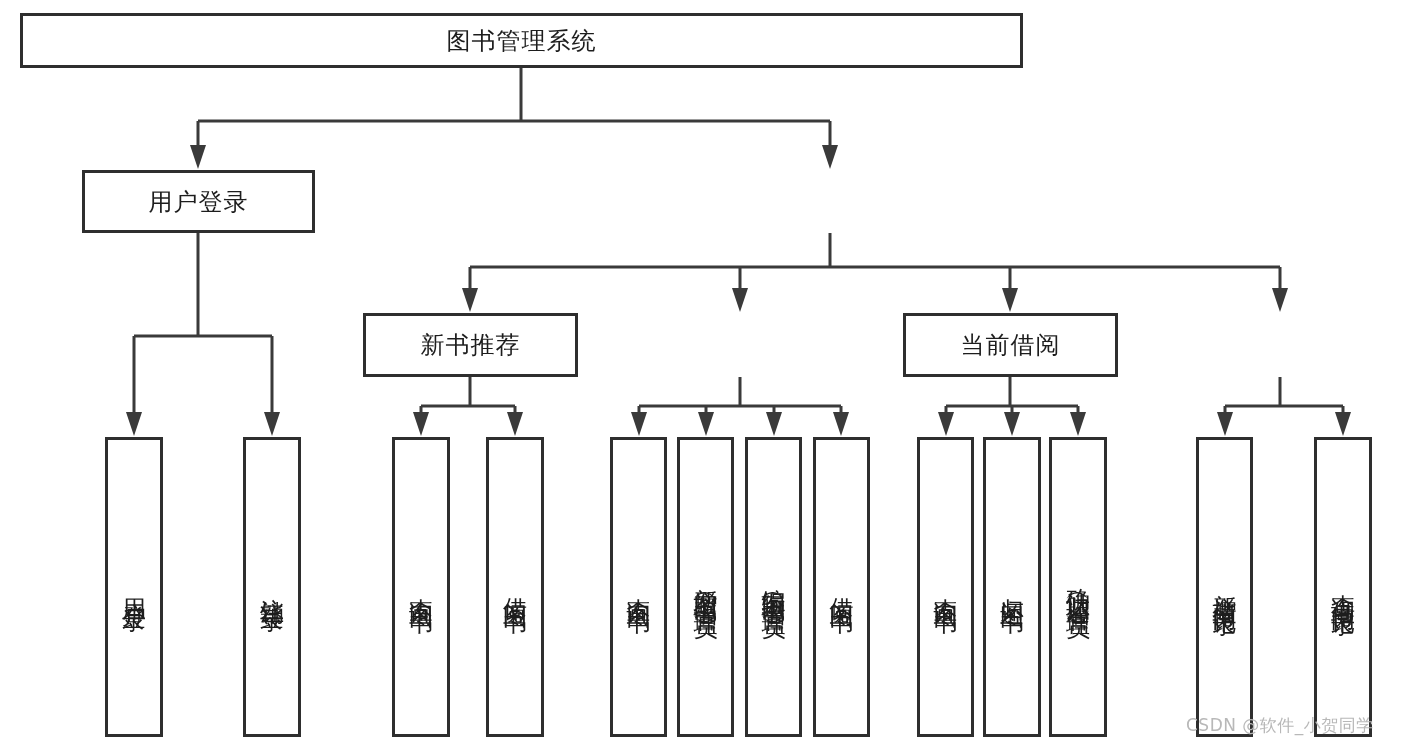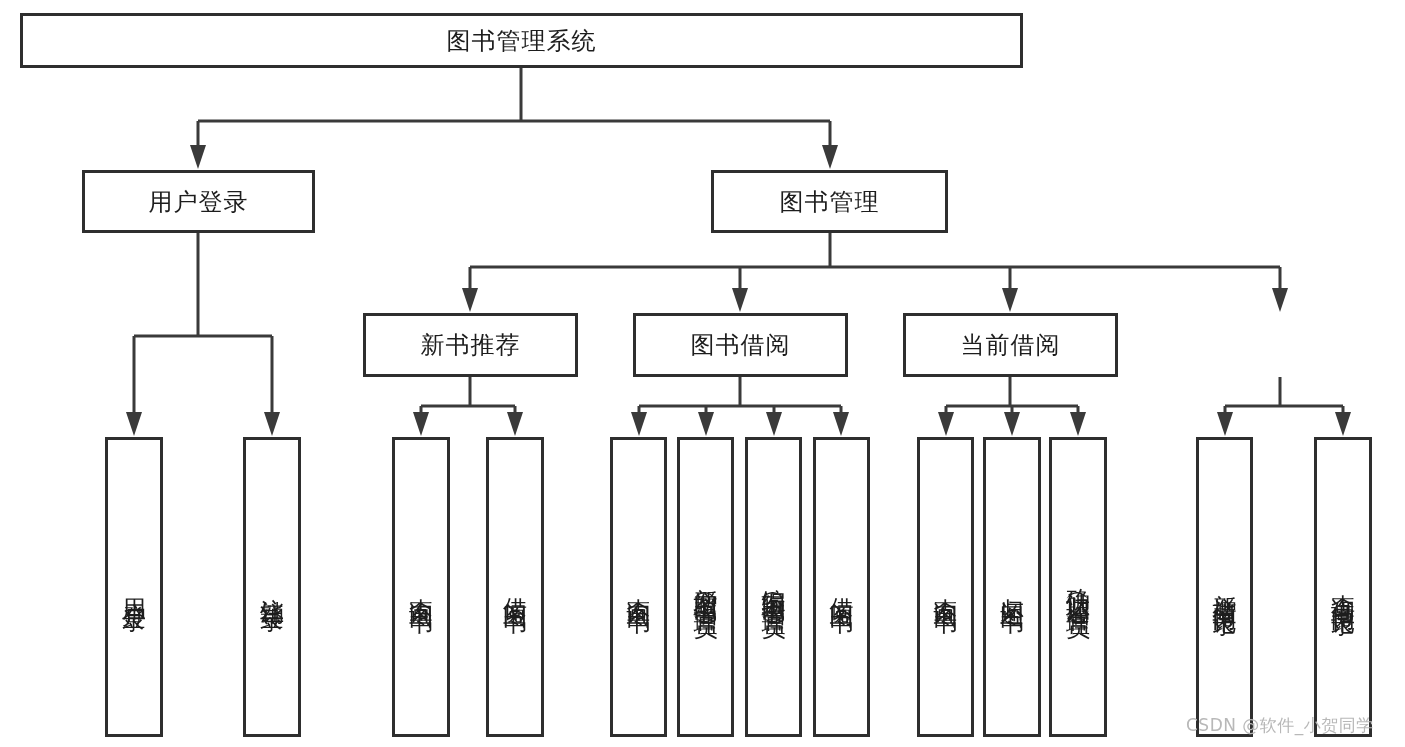--- a/index.html
+++ b/index.html
@@ -120,29 +120,23 @@
     </g>
   </svg>
 
   <div class="node hbox root-box">
     <span>图书管理系统</span>
   </div>
 
   <div class="node hbox b-user">
     <span>用户登录</span>
   </div>
-  <div class="node hbox b-mgmt">
-    <span>图书管理</span>
-  </div>
 
   <div class="node hbox m-newbook">
     <span>新书推荐</span>
-  </div>
-  <div class="node hbox m-borrow">
-    <span>图书借阅</span>
   </div>
   <div class="node hbox m-current">
     <span>当前借阅</span>
   </div>
 
   <div class="node vbox leaf-0">
     <span>用户登录</span>
   </div>
   <div class="node vbox leaf-1">
     <span>注销登录</span>

